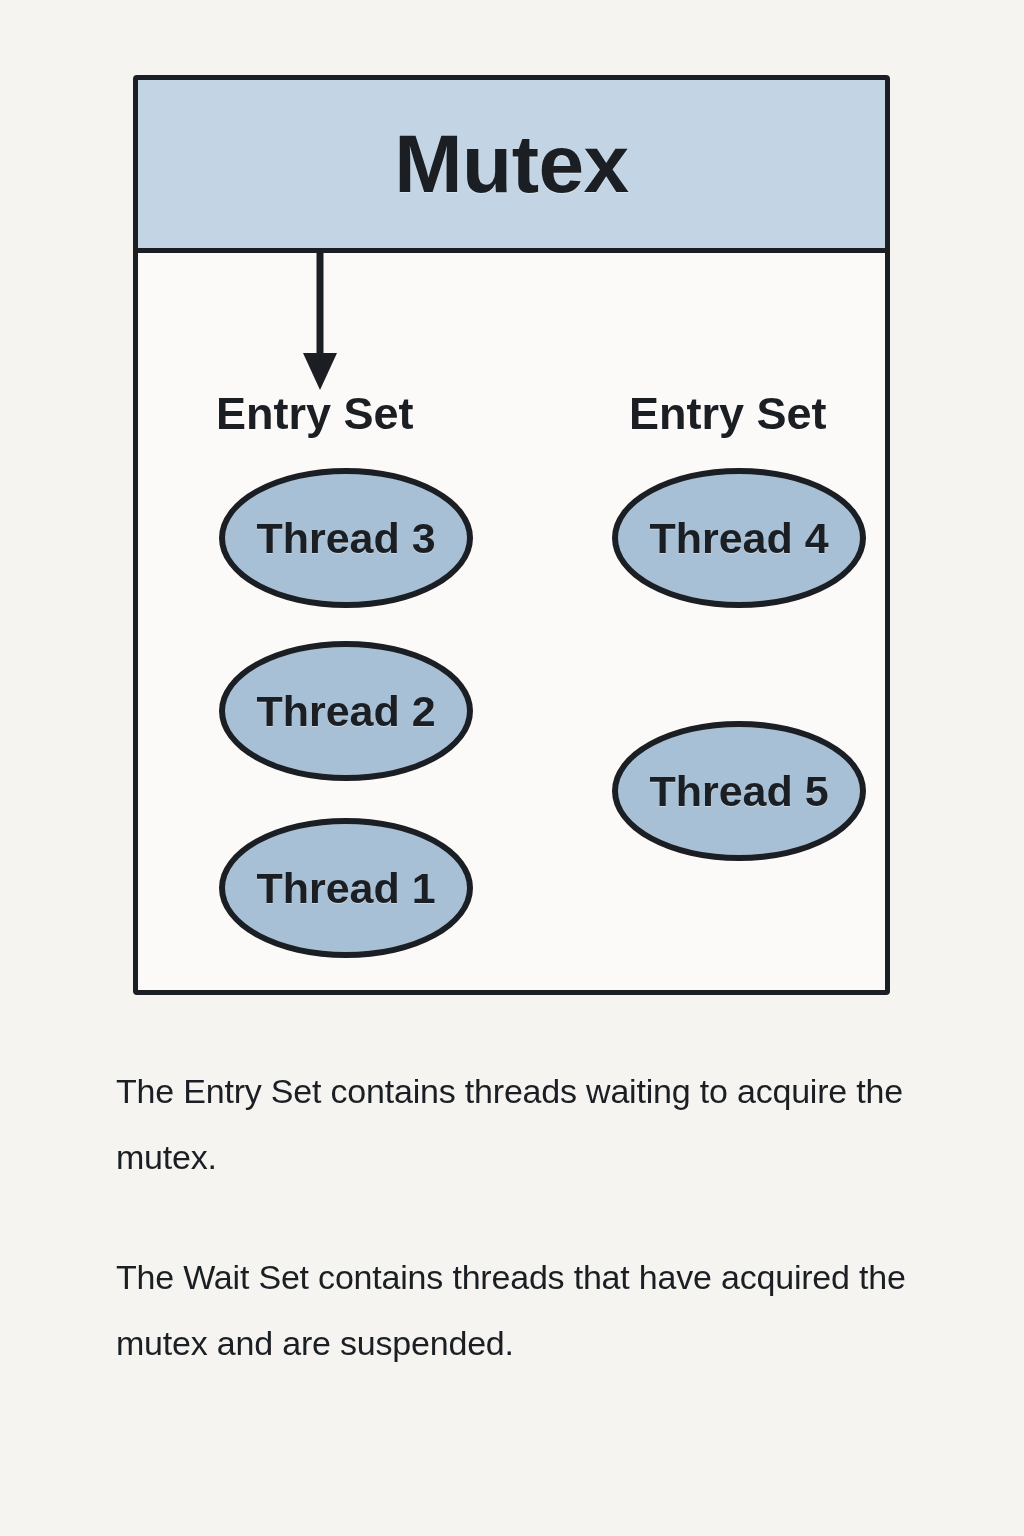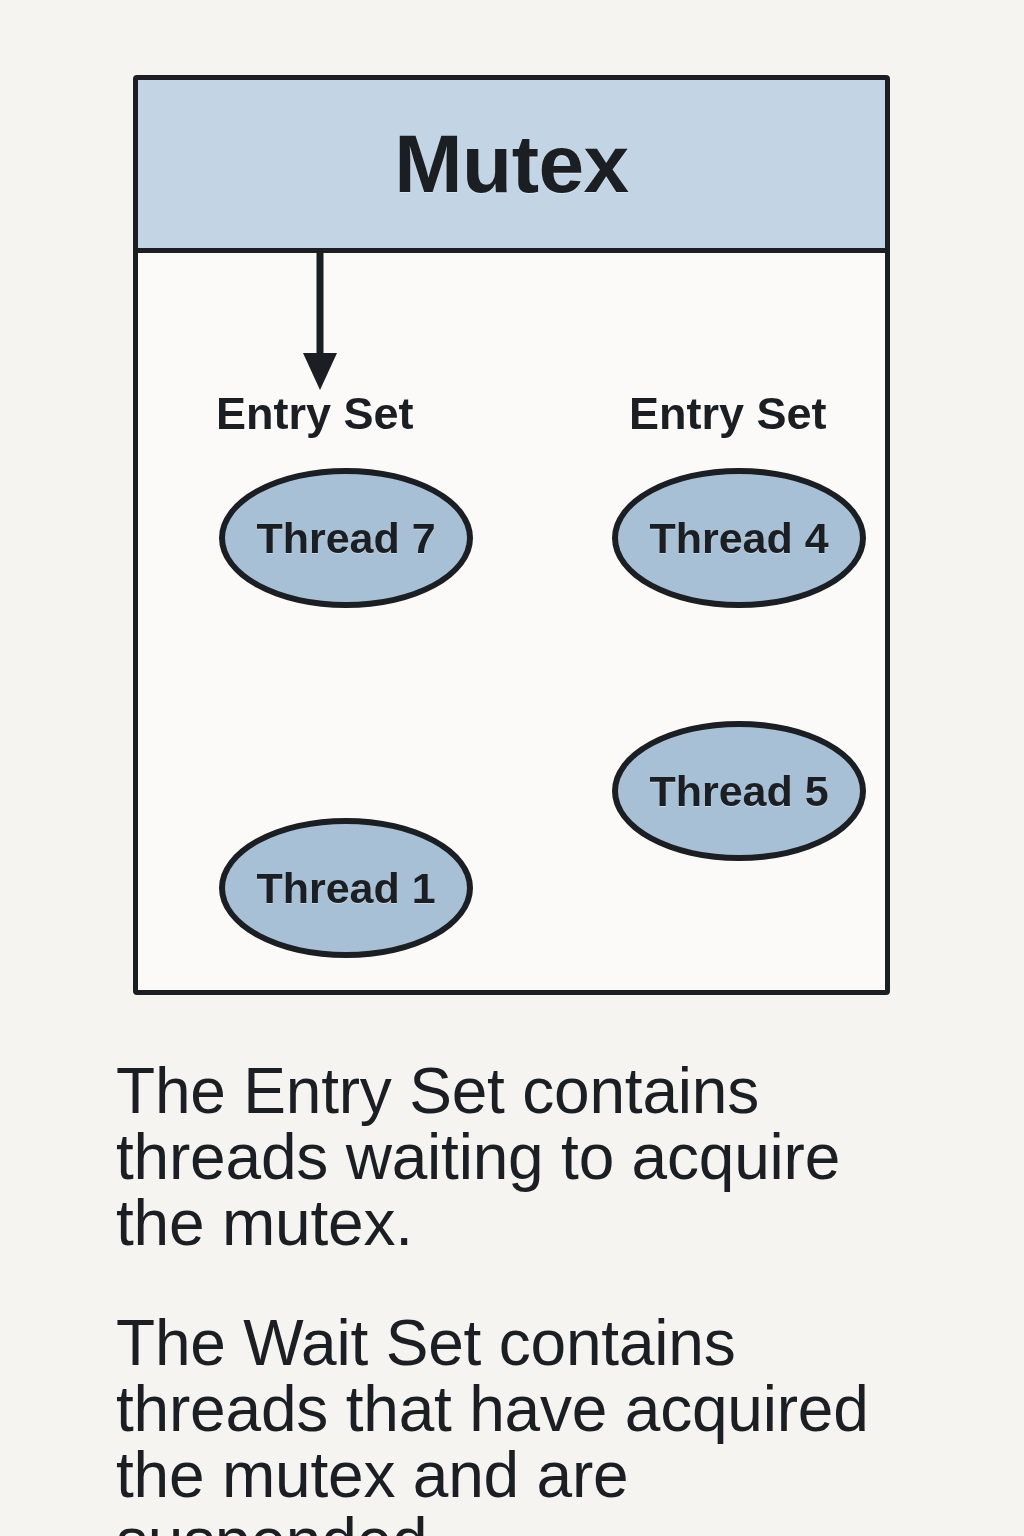--- a/index.html
+++ b/index.html
@@ -119,21 +119,21 @@
   .t5 { left: 450px; top: 468px; justify-content: center; }
 
   
   .captions {
     position: absolute;
     left: 116px;
     top: 1058px;
     width: 820px;
   }
   .caption {
-    font-size: 64px;
+    font-size: 34px;
     font-weight: 500;
     color: #1b1f24;
     line-height: 66px;
     letter-spacing: -0.2px;
     margin: 0;
   }
   .caption + .caption {
     margin-top: 54px;
   }
 </style>
@@ -152,21 +152,24 @@
 
       <svg class="entry-arrow" viewBox="0 0 36 138" width="36" height="138" aria-hidden="true">
         <line x1="18" y1="0" x2="18" y2="108" stroke="#1b1f24" stroke-width="7" stroke-linecap="butt"></line>
         <polygon points="18,137 1,100 35,100" fill="#1b1f24"></polygon>
       </svg>
 
       <div class="set-label label-entry">Entry Set</div>
       <div class="set-label label-wait">Entry Set</div>
 
       <div class="thread t1">
-        <span class="thread-label">Thread 7</span>
+        <span class="thread-label">Thread 3</span>
+      </div>
+      <div class="thread t2">
+        <span class="thread-label">Thread 2</span>
       </div>
       <div class="thread t3">
         <span class="thread-label">Thread 1</span>
       </div>
 
       <div class="thread t4">
         <span class="thread-label">Thread 4</span>
       </div>
       <div class="thread t5">
         <span class="thread-label">Thread 5</span>

